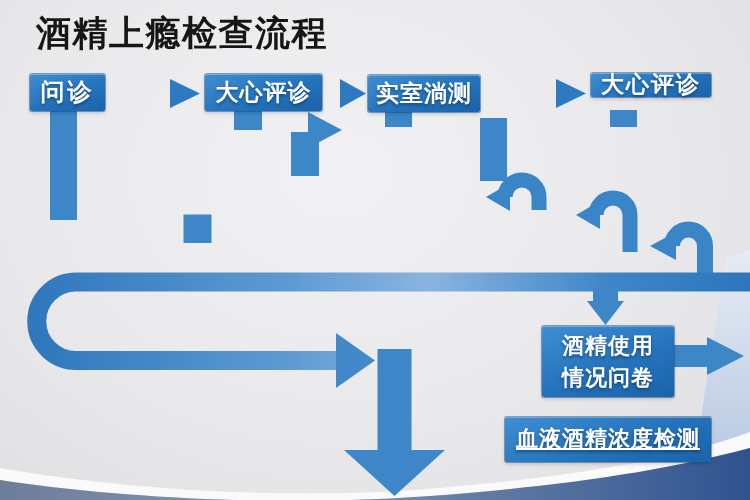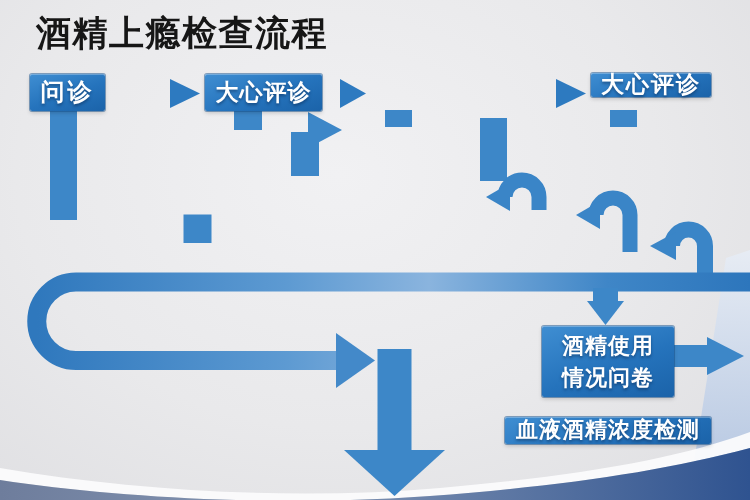--- a/index.html
+++ b/index.html
@@ -19,21 +19,21 @@
     background:linear-gradient(160deg,#3f8ed2 0%,#2573bc 55%,#1b63a9 100%);
     box-shadow:0 0 0 1px rgba(21,82,141,.5), 0 2px 4px rgba(0,0,0,.18), inset 0 1px 0 rgba(255,255,255,.28);
     text-shadow:0 2px 3px rgba(10,40,80,.55);
     border-radius:2px;line-height:1.2;
   }
   .n1{left:30px;top:74px;width:75px;height:37px;font-size:24px;letter-spacing:3px;}
   .n2{left:205px;top:74px;width:117px;height:37px;font-size:23px;letter-spacing:1px;}
   .n3{left:368px;top:75px;width:112px;height:37px;font-size:23px;letter-spacing:1px;}
   .n4{left:591px;top:73px;width:120px;height:24px;font-size:23px;letter-spacing:2px;}
   .n5{left:542px;top:326px;width:132px;height:71px;font-size:22px;letter-spacing:1px;flex-direction:column;line-height:1.45;}
-  .n6{left:505px;top:417px;width:206px;height:27px;font-size:22px;letter-spacing:1px;}
+  .n6{left:505px;top:417px;width:206px;height:45px;font-size:22px;letter-spacing:1px;text-decoration:underline;}
 </style>
 </head>
 <body>
 
 <div class="stage">
 
   <div class="page-title">酒精上瘾检查流程</div>
 
   <svg class="flow-svg" width="750" height="500" viewBox="0 0 750 500">
     <defs>
@@ -152,20 +152,23 @@
       </g>
     </g>
   </svg>
 
   <div class="node n1">
     <span>问诊</span>
   </div>
   <div class="node n2">
     <span>大心评诊</span>
   </div>
+  <div class="node n3">
+    <span>实室淌测</span>
+  </div>
   <div class="node n4">
     <span>大心评诊</span>
   </div>
   <div class="node n5">
     <span>酒精使用</span>
     <span>情况问卷</span>
   </div>
   <div class="node n6">
     <span>血液酒精浓度检测</span>
   </div>

